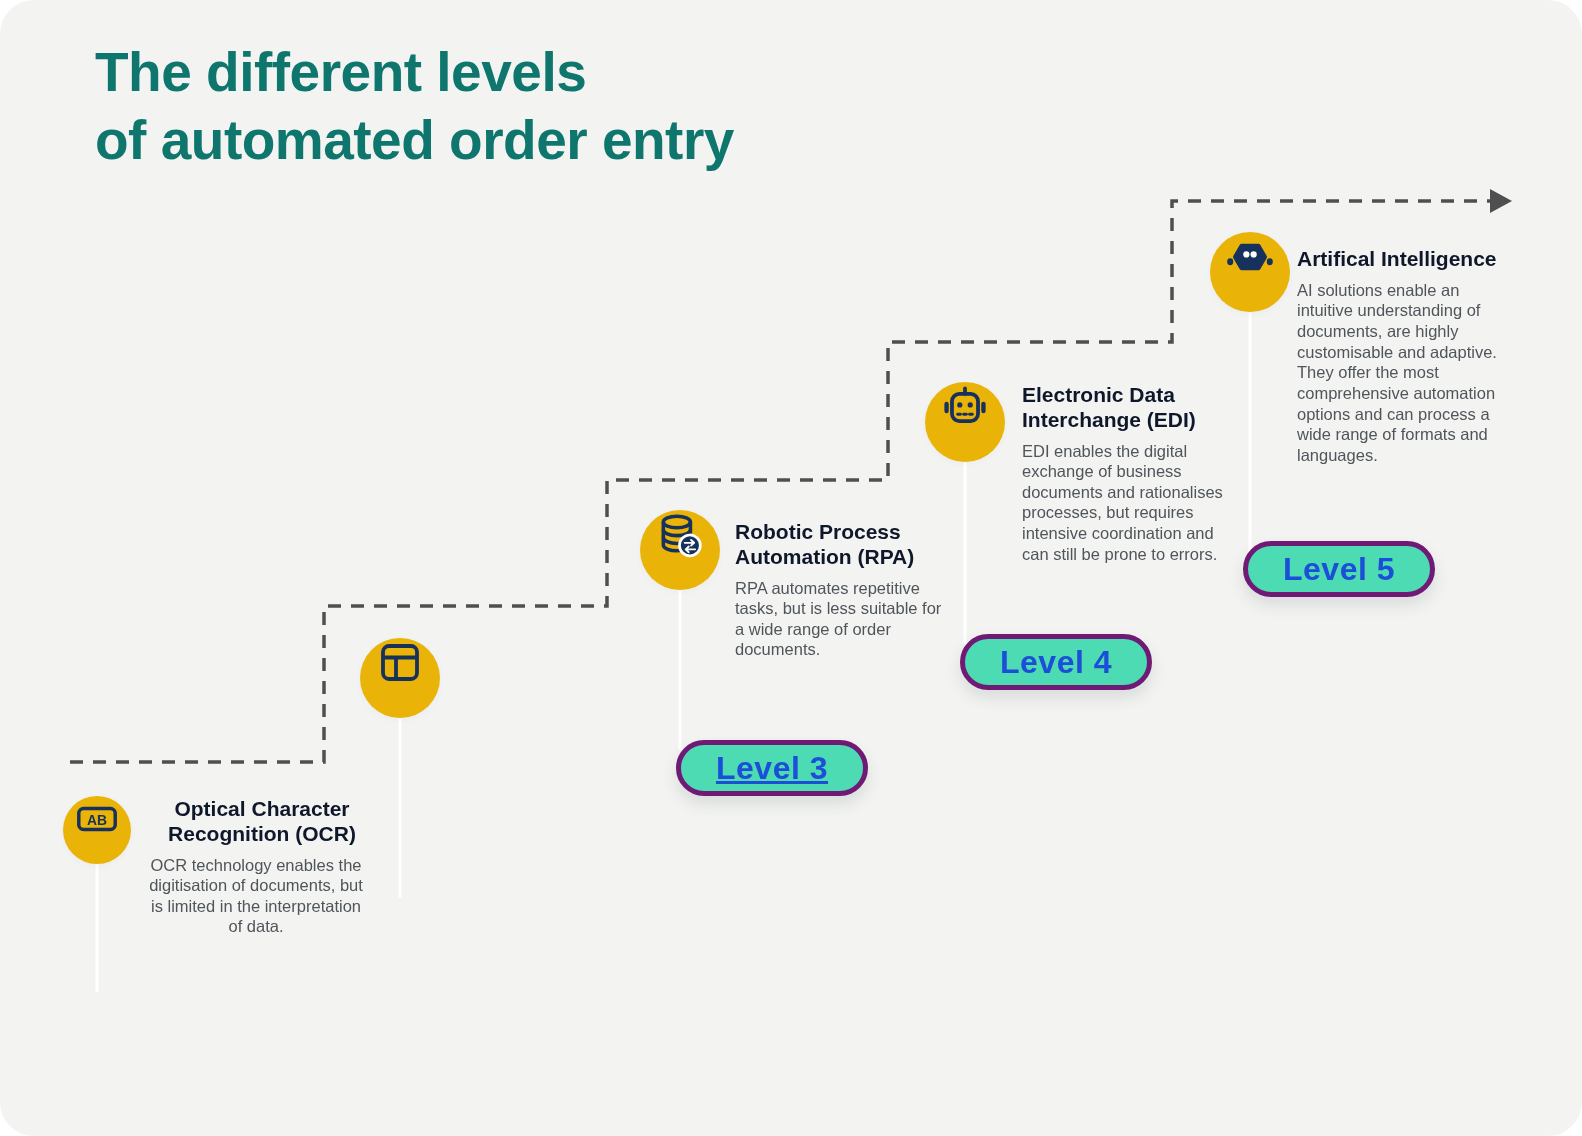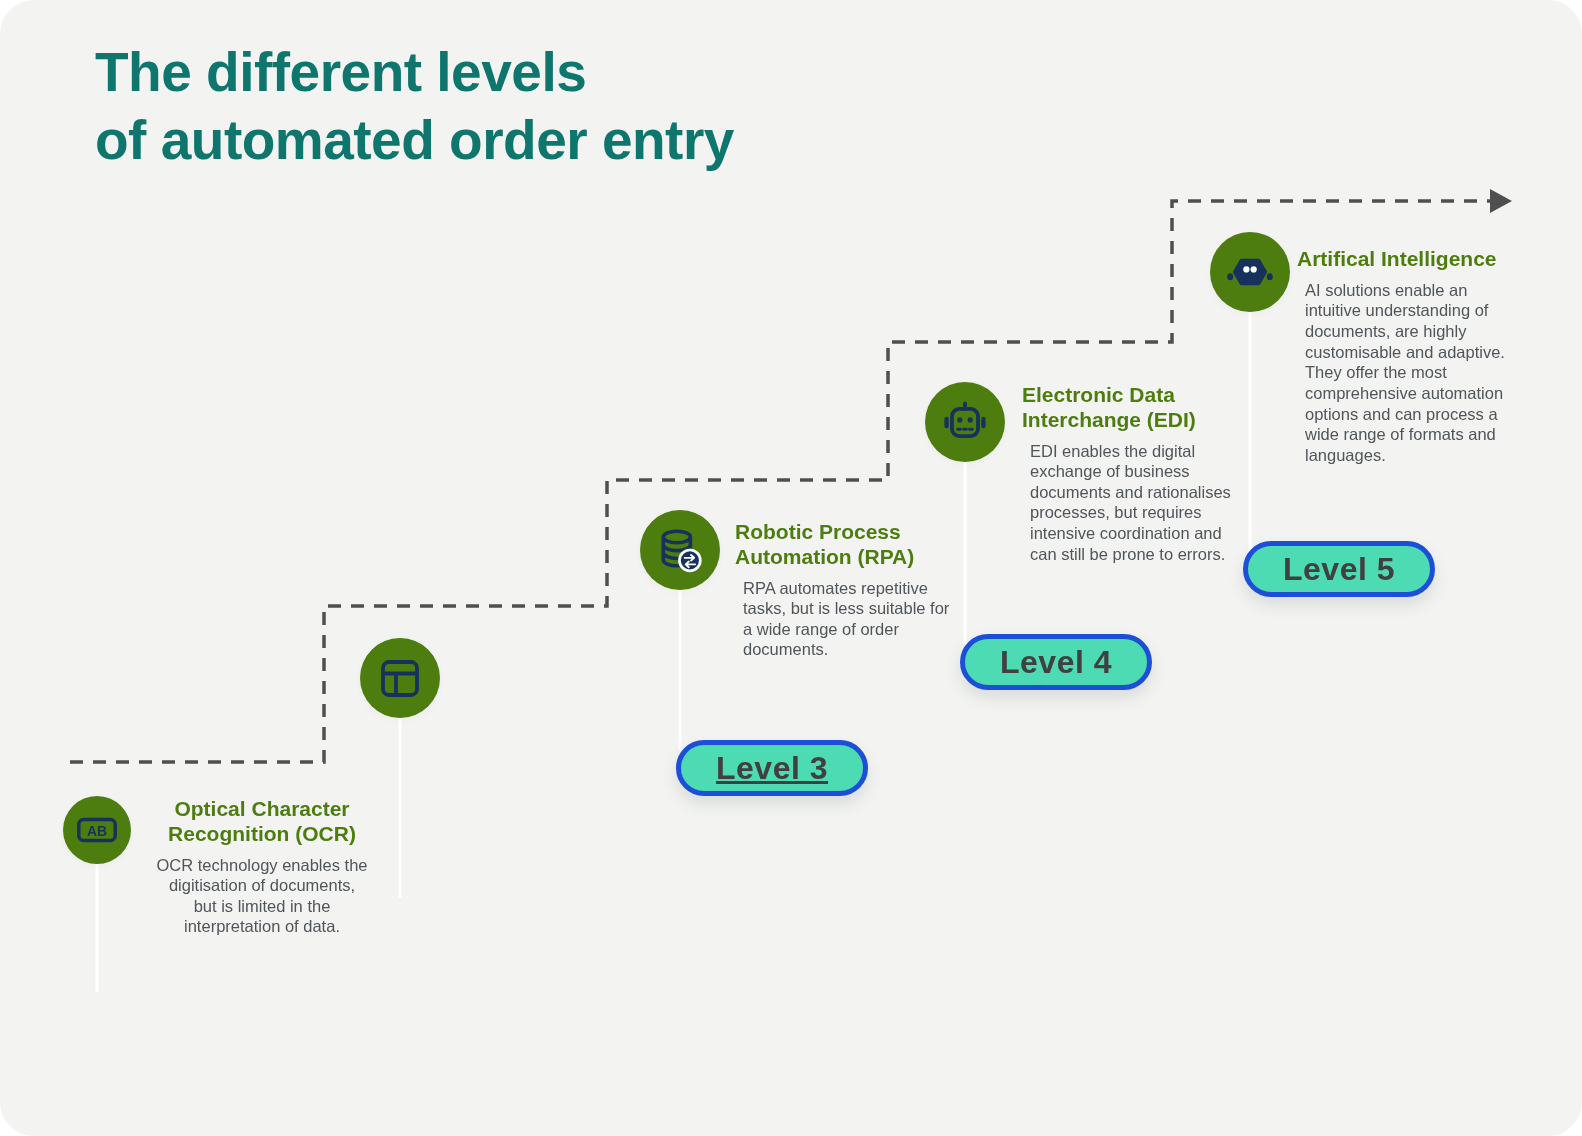--- a/index.html
+++ b/index.html
@@ -1,26 +1,26 @@
 <!DOCTYPE html>
 <html><head>
 <meta charset="utf-8">
 <style>
   html,body{margin:0;padding:0;background:#ffffff;}
   body{width:1582px;height:1136px;font-family:"Liberation Sans",sans-serif;}
   .canvas{position:relative;width:1582px;height:1136px;background:#f3f4f2;border-radius:34px;overflow:hidden;}
   .stairs{position:absolute;left:0;top:0;width:1582px;height:1136px;pointer-events:none;}
   .title{position:absolute;left:95px;top:38px;margin:0;font-size:55px;line-height:1.24;font-weight:700;color:#0f766e;letter-spacing:-0.5px;}
-  .icon-circle{position:absolute;background:#4d7c0f;border-radius:50%;display:flex;align-items:center;justify-content:center;box-shadow:0 2px 6px rgba(30,45,70,0.04);}
+  .icon-circle{position:absolute;background:#eab308;border-radius:50%;display:flex;align-items:flex-start;justify-content:center;box-shadow:0 2px 6px rgba(30,45,70,0.04);}
   .c-small{width:68px;height:68px;}
   .c-big{width:80px;height:80px;}
   .text-block{position:absolute;width:228px;}
-  .text-block h2{margin:0 0 8px 0;font-size:21px;line-height:1.18;font-weight:700;color:#4d7c0f;max-width:228px;}
-  .text-block p{margin:8px;font-size:16.5px;line-height:1.25;color:#50555a;max-width:216px;}
-  .pill{position:absolute;width:192px;height:56px;box-sizing:border-box;background:#4cdbb3;border:5px solid #1d4ed8;border-radius:32px;display:flex;align-items:center;justify-content:center;color:#404040;font-size:32px;font-weight:700;letter-spacing:0.5px;box-shadow:0 8px 16px rgba(30,50,60,0.12);}
+  .text-block h2{margin:0 0 8px 0;font-size:21px;line-height:1.18;font-weight:700;color:#0f172a;max-width:228px;}
+  .text-block p{margin:0;font-size:16.5px;line-height:1.25;color:#50555a;max-width:216px;}
+  .pill{position:absolute;width:192px;height:56px;box-sizing:border-box;background:#4cdbb3;border:5px solid #701a75;border-radius:32px;display:flex;align-items:center;justify-content:center;color:#1d4ed8;font-size:32px;font-weight:700;letter-spacing:0.5px;box-shadow:0 8px 16px rgba(30,50,60,0.12);}
   svg{display:block;}
 </style>
 </head>
 <body>
 
 <div class="canvas">
 
   <svg class="stairs" viewBox="0 0 1582 1136">
     <polyline points="70,762 324,762 324,606 607,606 607,480 888,480 888,342 1172,342 1172,201 1490,201" fill="none" stroke="#4f4f4f" stroke-width="3.5" stroke-dasharray="13 10"></polyline>
     <polygon points="1490,189 1512,201 1490,213" fill="#4f4f4f"></polygon>

